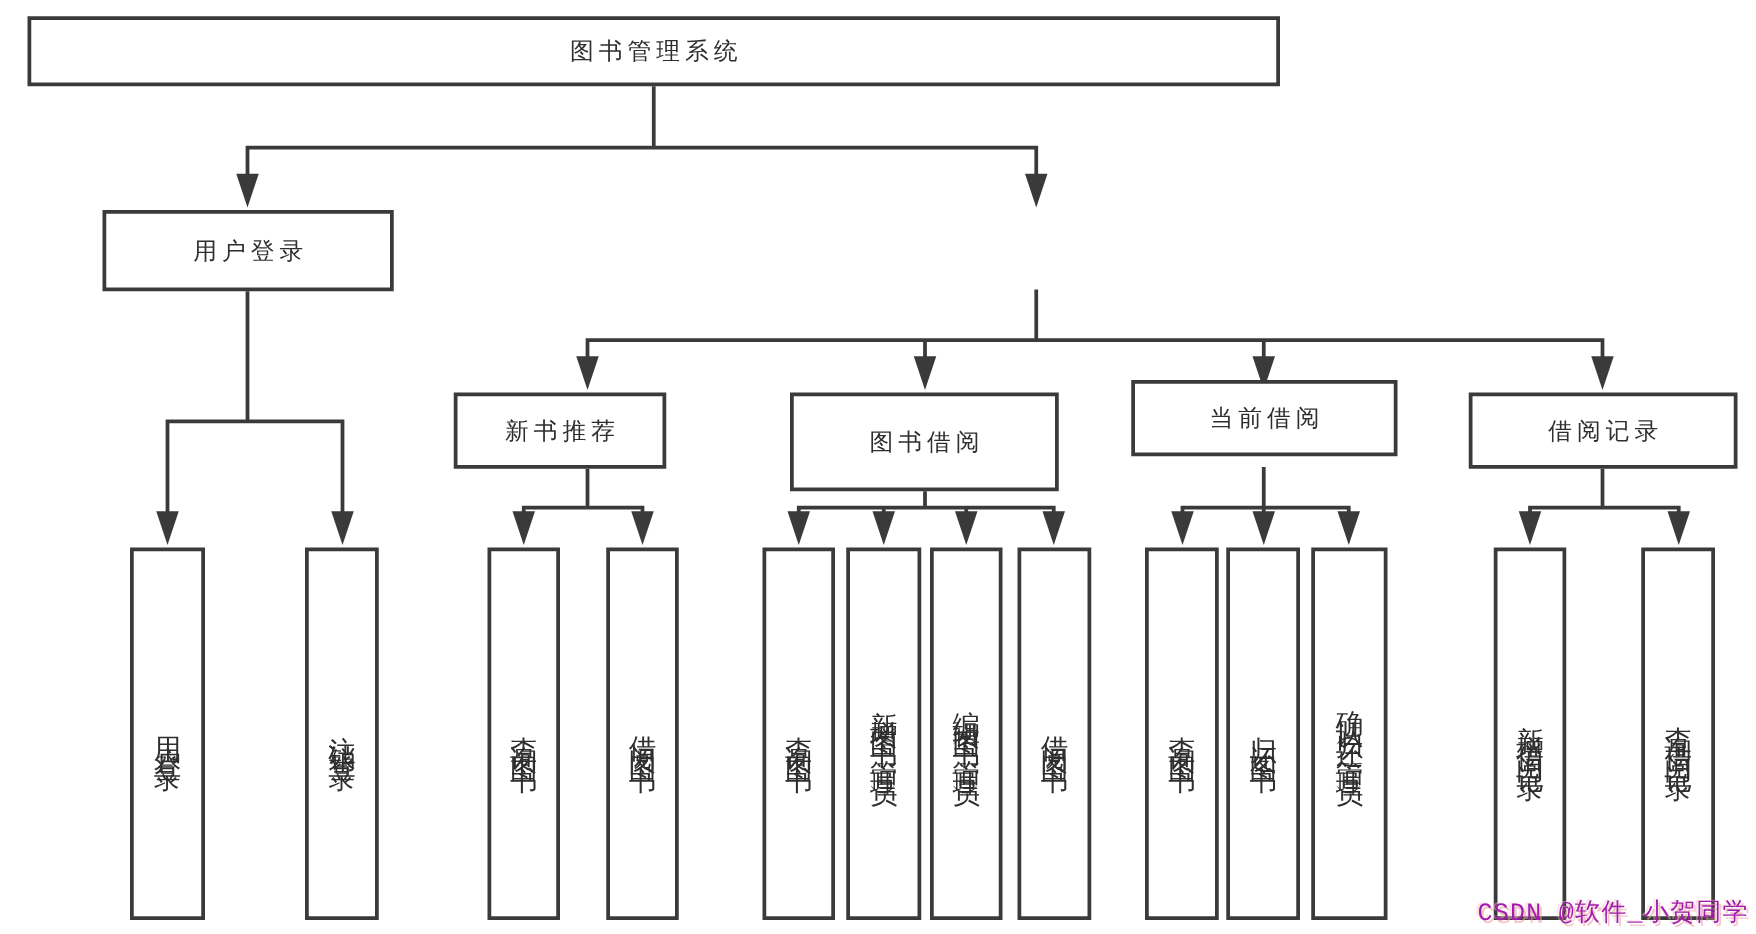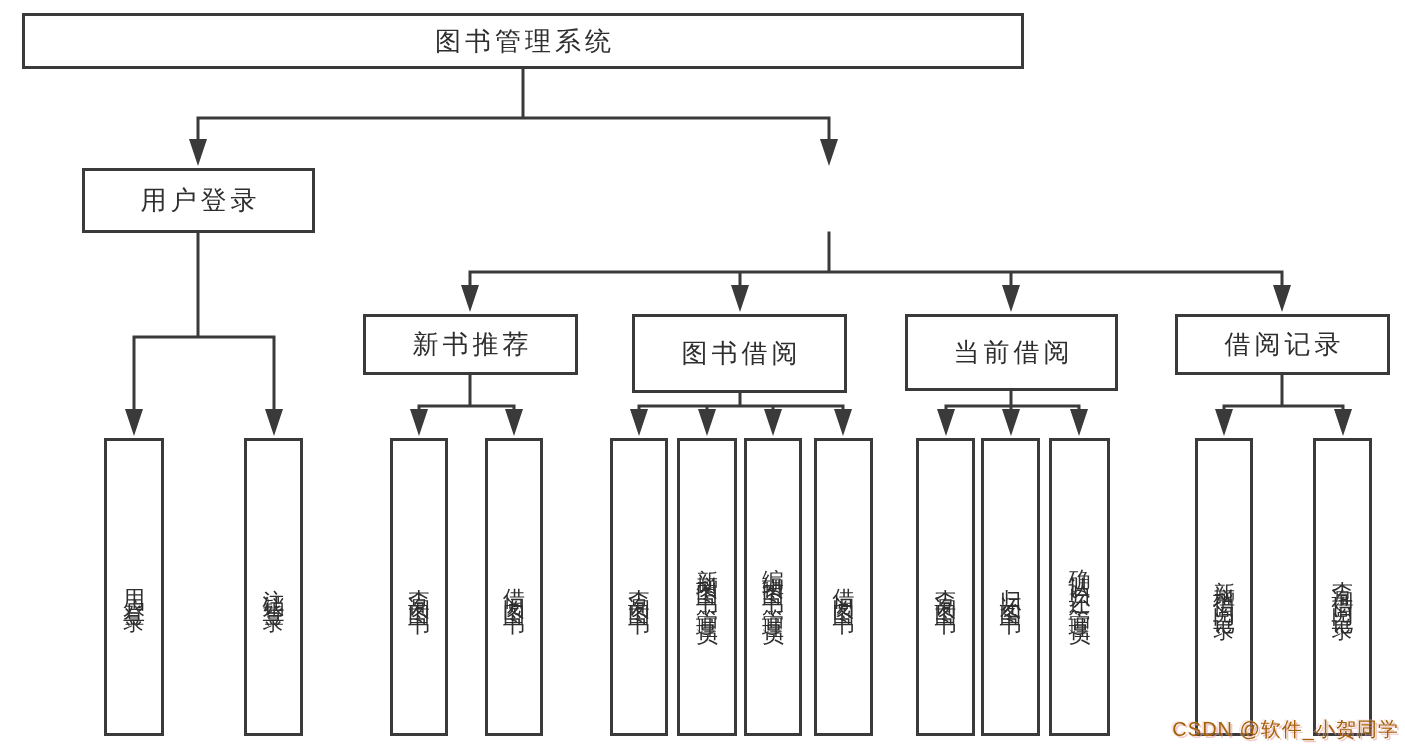--- a/index.html
+++ b/index.html
@@ -5,26 +5,27 @@
   html,body{margin:0;padding:0;background:#fff;}
   .stage{
     position:relative;width:1405px;height:747px;background:#ffffff;overflow:hidden;
     font-family:"Liberation Sans","DejaVu Sans",sans-serif;color:#2e2e2e;
   }
   .connectors{position:absolute;left:0;top:0;}
   .box{
     position:absolute;box-sizing:border-box;border:3px solid #3a3a3a;background:#ffffff;
     display:flex;align-items:center;justify-content:center;text-align:center;
   }
-  .h .label{font-size:26px;letter-spacing:4px;text-indent:4px;white-space:nowrap;font-family:Liberation Serif, serif;}
+  .h .label{font-size:19px;letter-spacing:4px;text-indent:4px;white-space:nowrap;font-family:Liberation Serif, serif;}
   .v .label{writing-mode:vertical-rl;font-size:22px;letter-spacing:8px;line-height:1.1;}
   .watermark{
     position:absolute;right:6px;bottom:4px;font-size:20px;letter-spacing:1px;white-space:nowrap;
-    color:#a16207;
+    color:#a21caf;
     text-shadow:2px 2px 0 rgba(233,154,154,.55),-2px -1px 0 rgba(244,196,196,.45);
+    font-family:Liberation Mono, monospace;
   }
 </style>
 </head>
 <body>
 
 <div class="stage">
 
   <svg class="connectors" width="1405" height="747" viewBox="0 0 1405 747">
     <path fill="none" stroke="#3a3a3a" stroke-width="3" stroke-linecap="square" d="M523 69 V118 M198 118 H829 M198 118 V145 M829 118 V145
              M198 233 V337 M134 337 H274 M134 337 V414 M274 337 V414
@@ -57,27 +58,27 @@
   </svg>
 
   <div class="box h" style="left:22px;top:13px;width:1002px;height:56px">
     <span class="label">图书管理系统</span>
   </div>
 
   <div class="box h" style="left:82px;top:168px;width:233px;height:65px">
     <span class="label">用户登录</span>
   </div>
 
-  <div class="box h" style="left:363px;top:314px;width:215px;height:61px">
+  <div class="box h" style="left:363px;top:314px;width:170px;height:61px">
     <span class="label">新书推荐</span>
   </div>
   <div class="box h" style="left:632px;top:314px;width:215px;height:79px">
     <span class="label">图书借阅</span>
   </div>
-  <div class="box h" style="left:905px;top:314px;width:213px;height:77px">
+  <div class="box h" style="left:905px;top:304px;width:213px;height:61px">
     <span class="label">当前借阅</span>
   </div>
   <div class="box h" style="left:1175px;top:314px;width:215px;height:61px">
     <span class="label">借阅记录</span>
   </div>
 
   <div class="box v" style="left:104px;top:438px;width:60px;height:298px">
     <span class="label">用户登录</span>
   </div>
   <div class="box v" style="left:244px;top:438px;width:59px;height:298px">

